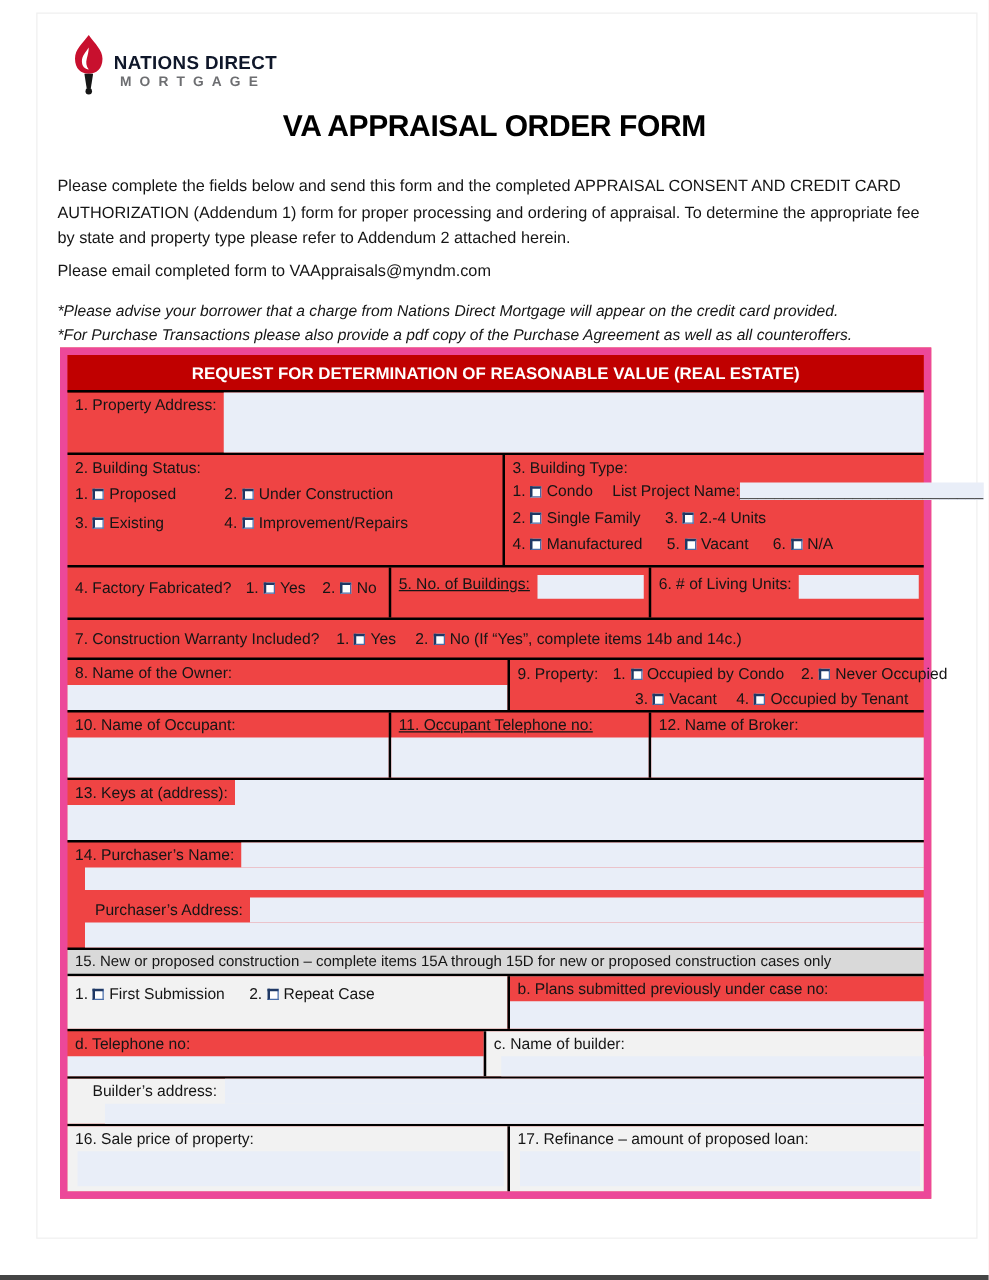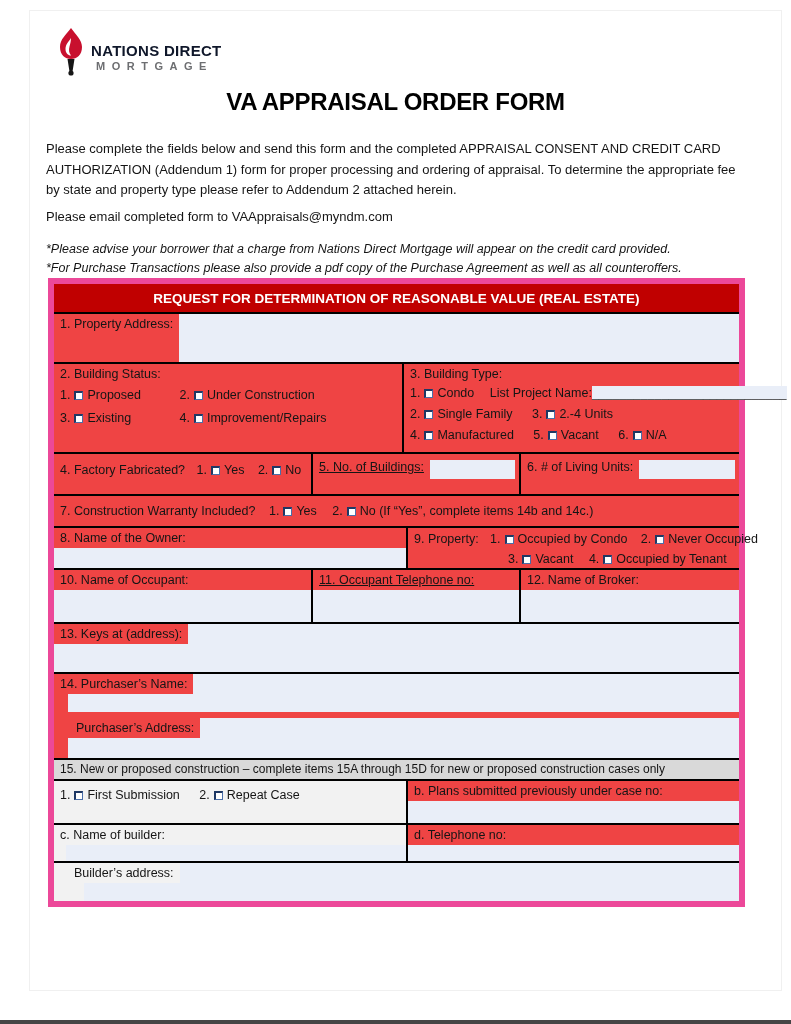--- a/index.html
+++ b/index.html
@@ -237,37 +237,47 @@
           <span class="opt"><span class="num">2.</span><span class="cb"></span><span>Repeat Case</span></span>
         </div>
       </div>
       <div class="cell grow">
         <div class="lbl">b. Plans submitted previously under case no:</div>
         <div class="blue fill"></div>
       </div>
     </div>
 
     <div class="row rcd">
+      <div class="cell grow">
+        <div class="lbl">d. Telephone no:</div>
+        <div class="blue fill"></div>
+      </div>
       <div class="cell w352 gray-cell">
         <div class="lbl">c. Name of builder:</div>
         <div class="blue fill" style="margin-left:12px"></div>
-      </div>
-      <div class="cell grow">
-        <div class="lbl">d. Telephone no:</div>
-        <div class="blue fill"></div>
       </div>
     </div>
 
     <div class="row rbuild">
       <div class="cell grow gray-cell">
         <div class="flexline">
           <div style="width:14px"></div>
           <div class="lbl">Builder’s address:</div>
           <div class="blue grow"></div>
         </div>
         <div class="blue fill" style="margin-left:30px"></div>
       </div>
     </div>
 
+    <div class="row r1617">
+      <div class="cell w352 gray-cell">
+        <div class="lbl">16. Sale price of property:</div>
+        <div class="blue fill" style="margin:0 3px 4px 8px"></div>
+      </div>
+      <div class="cell grow gray-cell">
+        <div class="lbl">17. Refinance – amount of proposed loan:</div>
+        <div class="blue fill" style="margin:0 3px 4px 8px"></div>
+      </div>
+    </div>
   </div>
 
   <div class="bottom-strip"></div>
 </div>
 
 </body></html>

